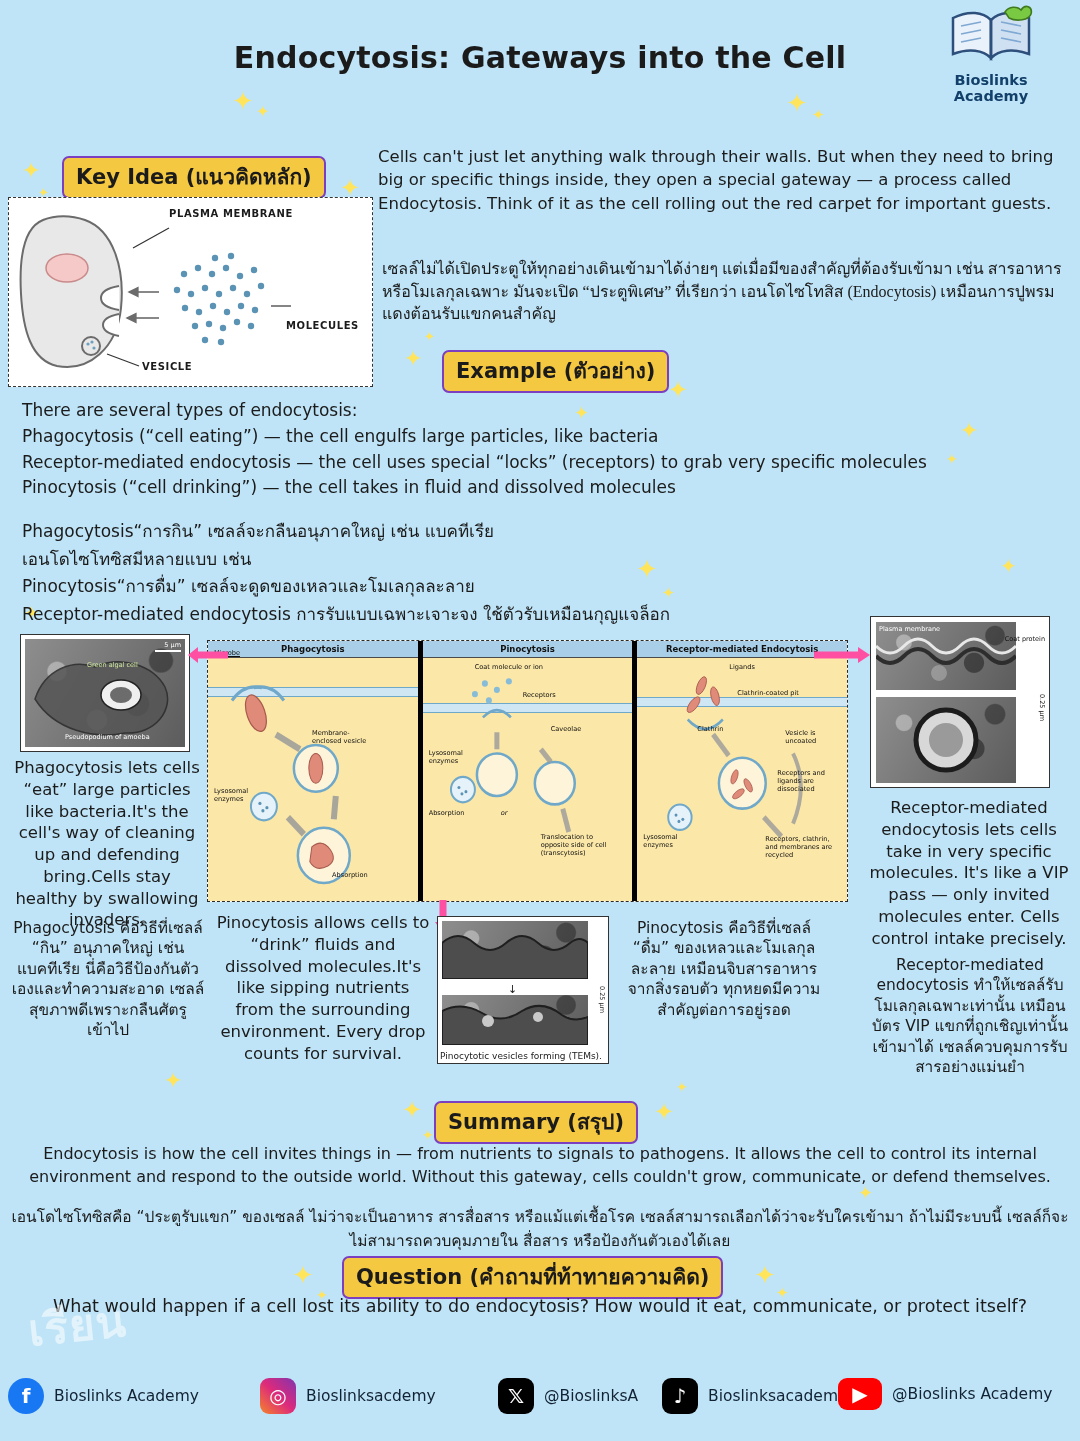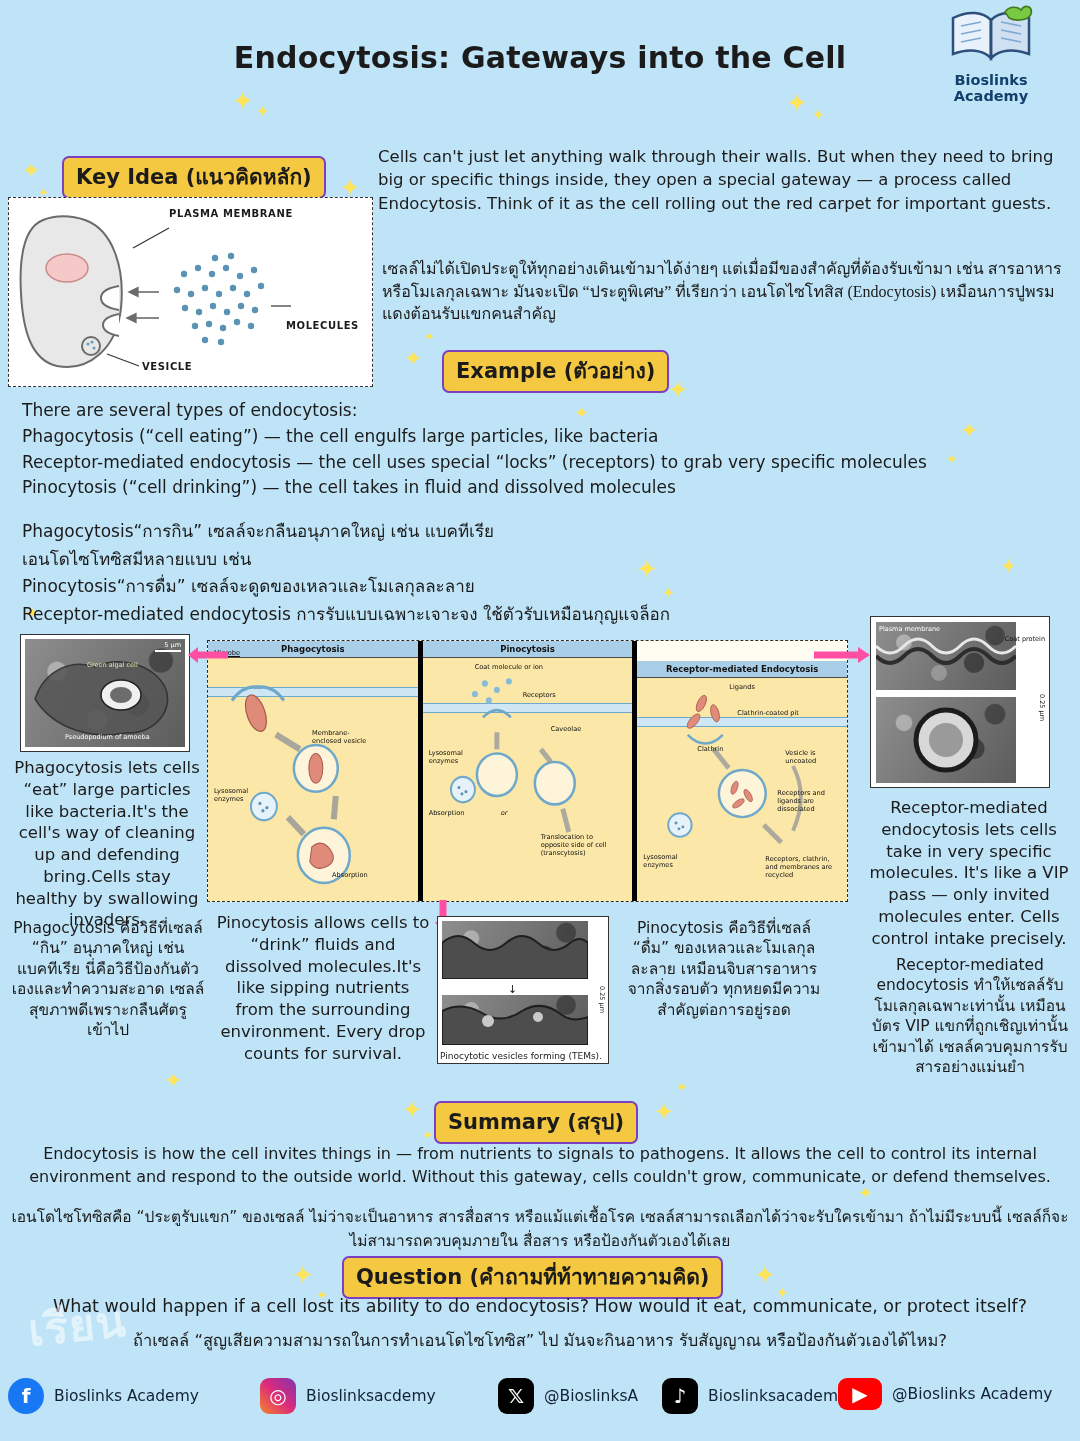--- a/index.html
+++ b/index.html
@@ -60,21 +60,21 @@
   .ex-list { position:absolute; left:22px; top:398px; width:960px; font-size:17px; line-height:1.52; }
   .ex-list-th { position:absolute; left:22px; top:518px; width:980px; font-size:17px; line-height:1.62; }
 
   
   .diagram-wrap {
     position:absolute; left:207px; top:640px; width:641px; height:262px;
     border:1.5px dashed #2a2a2a; background:#fffdf2;
     display:flex;
   }
   .dpanel { flex:1; border-right:5px solid #000000; position:relative; background:#fbe7a7; }
-  .dpanel:last-child { border-right:none;margin-top:20px; }
+  .dpanel:last-child { border-right:none; }
   .dpanel .dhead {
     height:17px; background:#a9cfe8; border-bottom:1px solid #4a4a4a;
     font-size:8.5px; font-weight:bold; text-align:center; line-height:17px;
     color:#111;
   }
   .dlabel { position:absolute; font-size:6.6px; color:#111; line-height:1.25; }
   .cellband { position:absolute; left:0; right:0; height:10px; background:#cfe6f5; border-top:1.5px solid #6fa8c9; border-bottom:1.5px solid #6fa8c9; }
 
   
   .micro { background:#6f6f6f; position:relative; overflow:hidden; }
@@ -434,21 +434,20 @@
 
   <div class="cap" style="left:868px;top:797px;width:202px;">Receptor-mediated endocytosis lets cells take in very specific molecules. It's like a VIP pass — only invited molecules enter. Cells control intake precisely.</div>
   <div class="cap th" style="left:868px;top:955px;width:204px;">Receptor-mediated endocytosis ทำให้เซลล์รับโมเลกุลเฉพาะเท่านั้น เหมือนบัตร VIP แขกที่ถูกเชิญเท่านั้นเข้ามาได้ เซลล์ควบคุมการรับสารอย่างแม่นยำ</div>
 
   <div class="badge" style="left:434px;top:1101px;">Summary (สรุป)</div>
   <div class="summary-en">Endocytosis is how the cell invites things in — from nutrients to signals to pathogens. It allows the cell to control its internal environment and respond to the outside world. Without this gateway, cells couldn't grow, communicate, or defend themselves.</div>
   <div class="summary-th">เอนโดไซโทซิสคือ  “ประตูรับแขก”  ของเซลล์  ไม่ว่าจะเป็นอาหาร  สารสื่อสาร  หรือแม้แต่เชื้อโรค  เซลล์สามารถเลือกได้ว่าจะรับใครเข้ามา ถ้าไม่มีระบบนี้ เซลล์ก็จะไม่สามารถควบคุมภายใน สื่อสาร หรือป้องกันตัวเองได้เลย</div>
 
   <div class="badge" style="left:342px;top:1256px;">Question (คำถามที่ท้าทายความคิด)</div>
   <div class="q-en">What would happen if a cell lost its ability to do endocytosis? How would it eat, communicate, or protect itself?</div>
-  <div class="q-th">ถ้าเซลล์ “สูญเสียความสามารถในการทำเอนโดไซโทซิส” ไป มันจะกินอาหาร รับสัญญาณ หรือป้องกันตัวเองได้ไหม?</div>
 
   <div class="watermark">เรียน</div>
 
   <div class="footer">
     <div class="fitem" style="left:8px;top:20px;">
       <div class="ficon" style="background:#1877F2;border-radius:50%;">f</div>
       <div class="fname">Bioslinks Academy</div>
     </div>
     <div class="fitem" style="left:260px;top:20px;">
       <div class="ficon" style="background:linear-gradient(45deg,#F58529,#DD2A7B,#8134AF);">◎</div>

